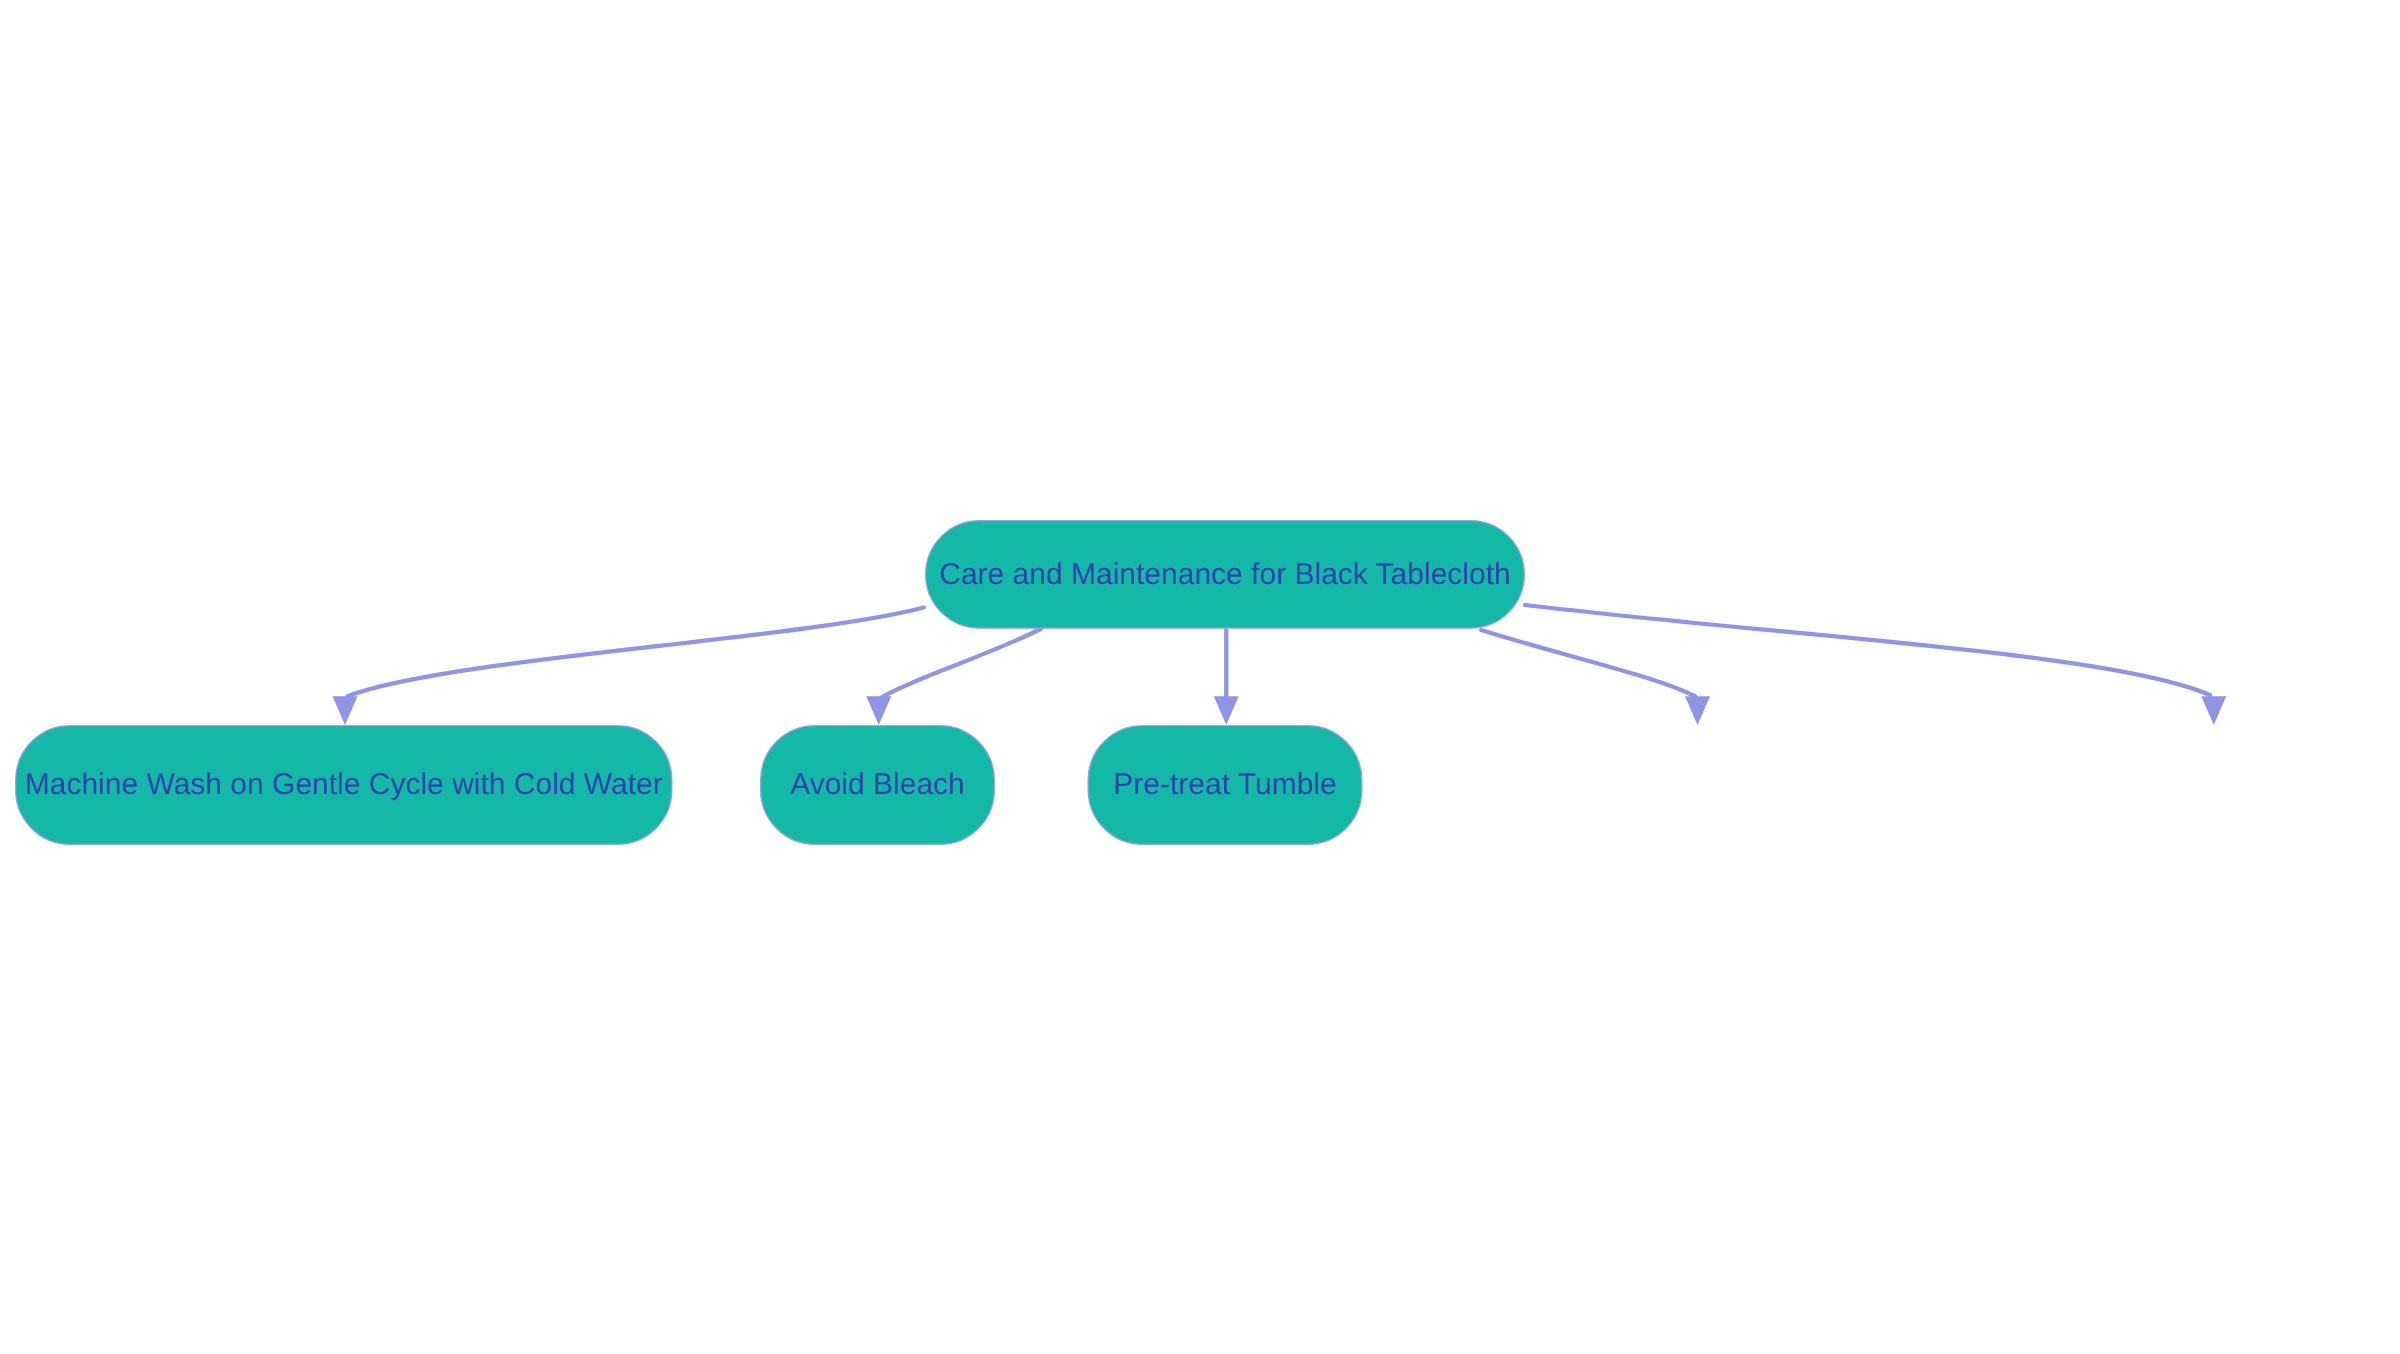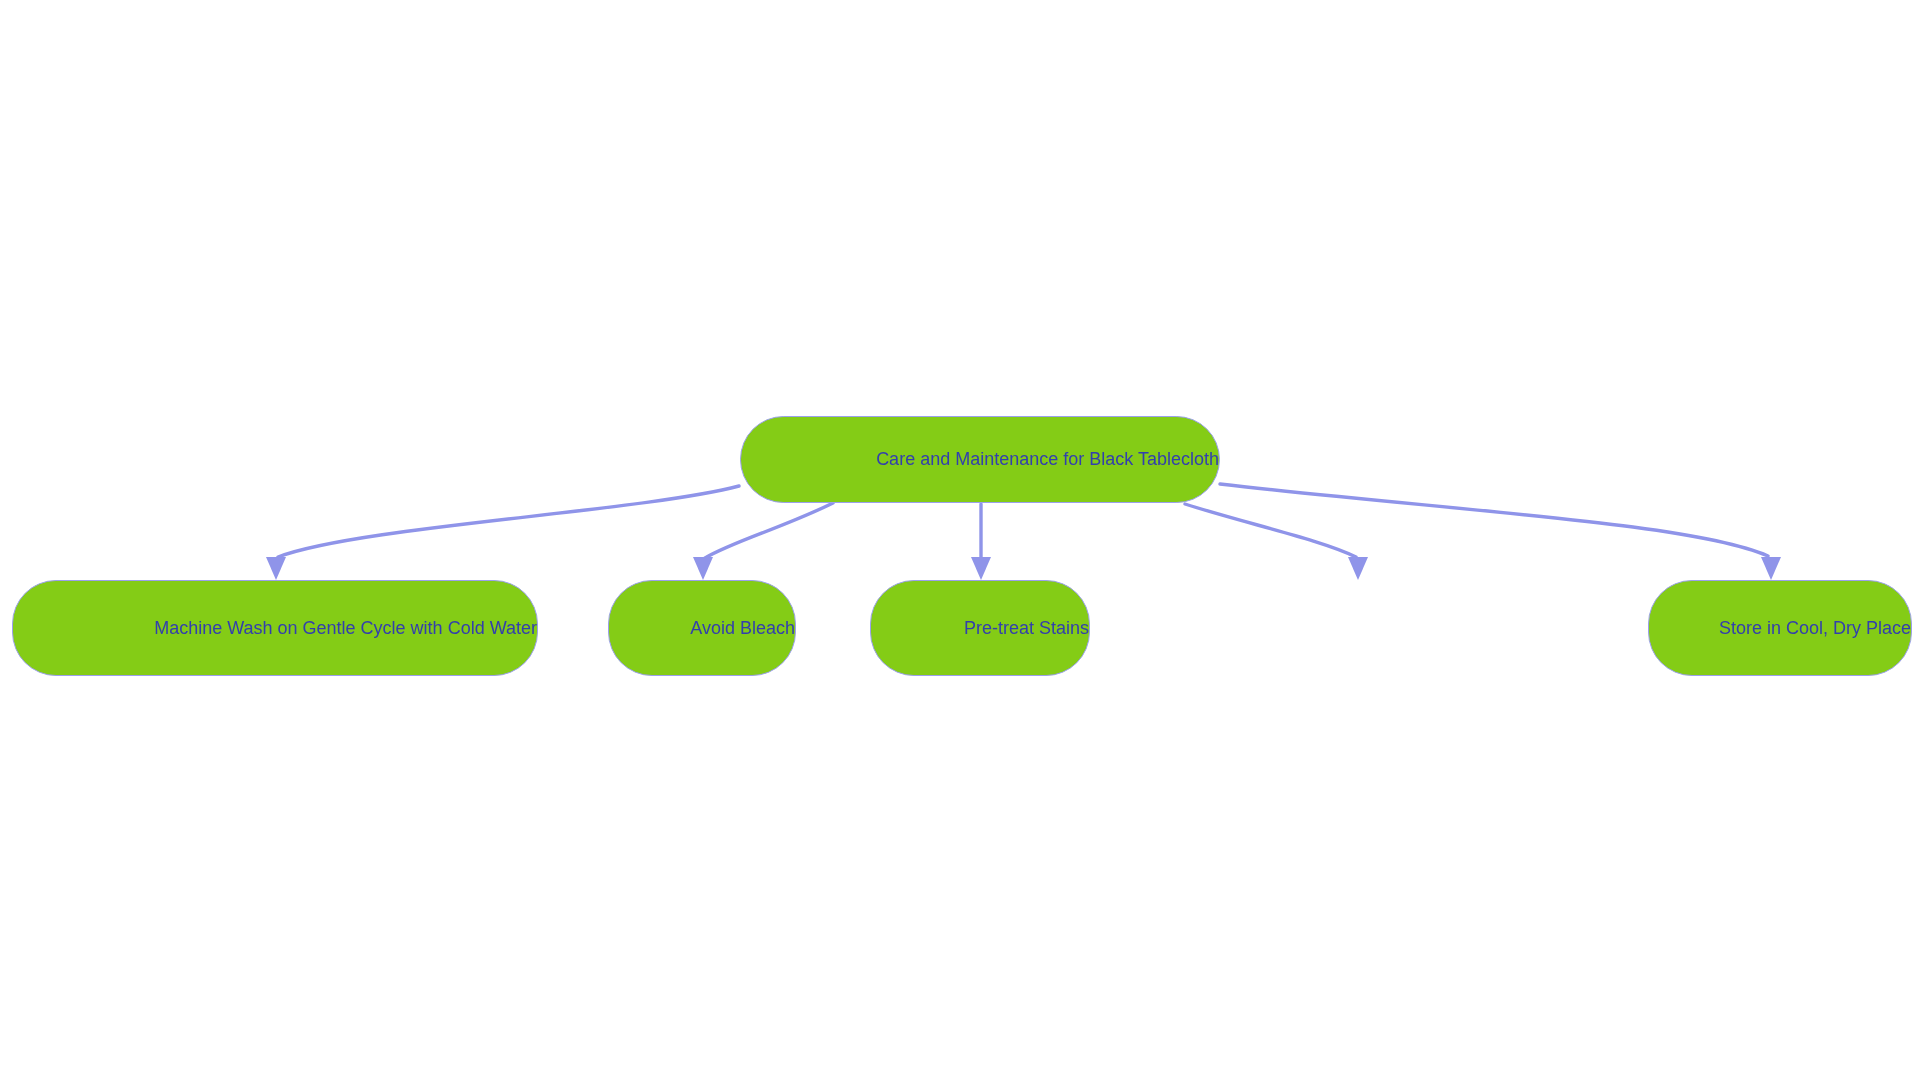--- a/index.html
+++ b/index.html
@@ -29,28 +29,28 @@
     stroke-width: 3.4;
     stroke-linecap: round;
   }
   .arrowhead {
     fill: #8f94e9;
     stroke: none;
   }
   .node {
     position: absolute;
     box-sizing: border-box;
-    background: #84cc16;
+    background: #14b8a6;
     border: 1.5px solid #9ba0ec;
     display: flex;
     align-items: center;
-    justify-content: flex-end;
+    justify-content: center;
     text-align: center;
     color: #323fae;
-    font-size: 18px;
+    font-size: 24px;
     line-height: 1.25;
     white-space: nowrap;
   }
   .node-root {
     left: 740px;
     top: 416px;
     width: 480px;
     height: 87px;
     border-radius: 44px;
   }
@@ -86,21 +86,18 @@
 
   <div class="node node-child node-child-0">
     <span>Machine Wash on Gentle Cycle with Cold Water</span>
   </div>
 
   <div class="node node-child node-child-1">
     <span>Avoid Bleach</span>
   </div>
 
   <div class="node node-child node-child-2">
-    <span>Pre-treat Stains</span>
+    <span>Pre-treat Tumble</span>
   </div>
 
 
-  <div class="node node-child node-child-4">
-    <span>Store in Cool, Dry Place</span>
-  </div>
 
 </div>
 
 </body></html>

